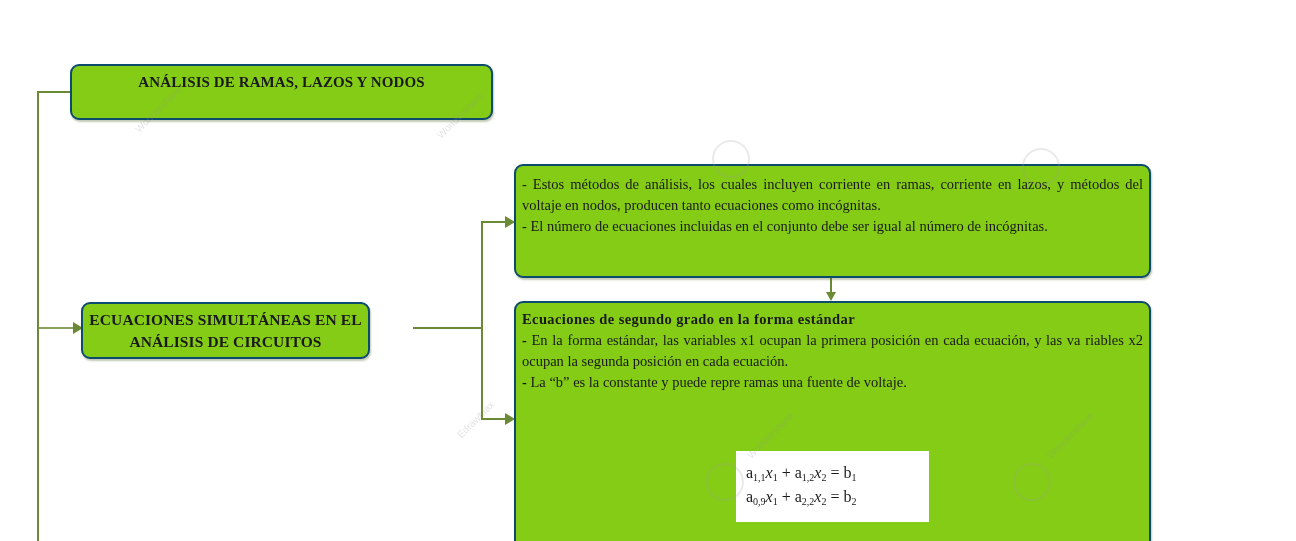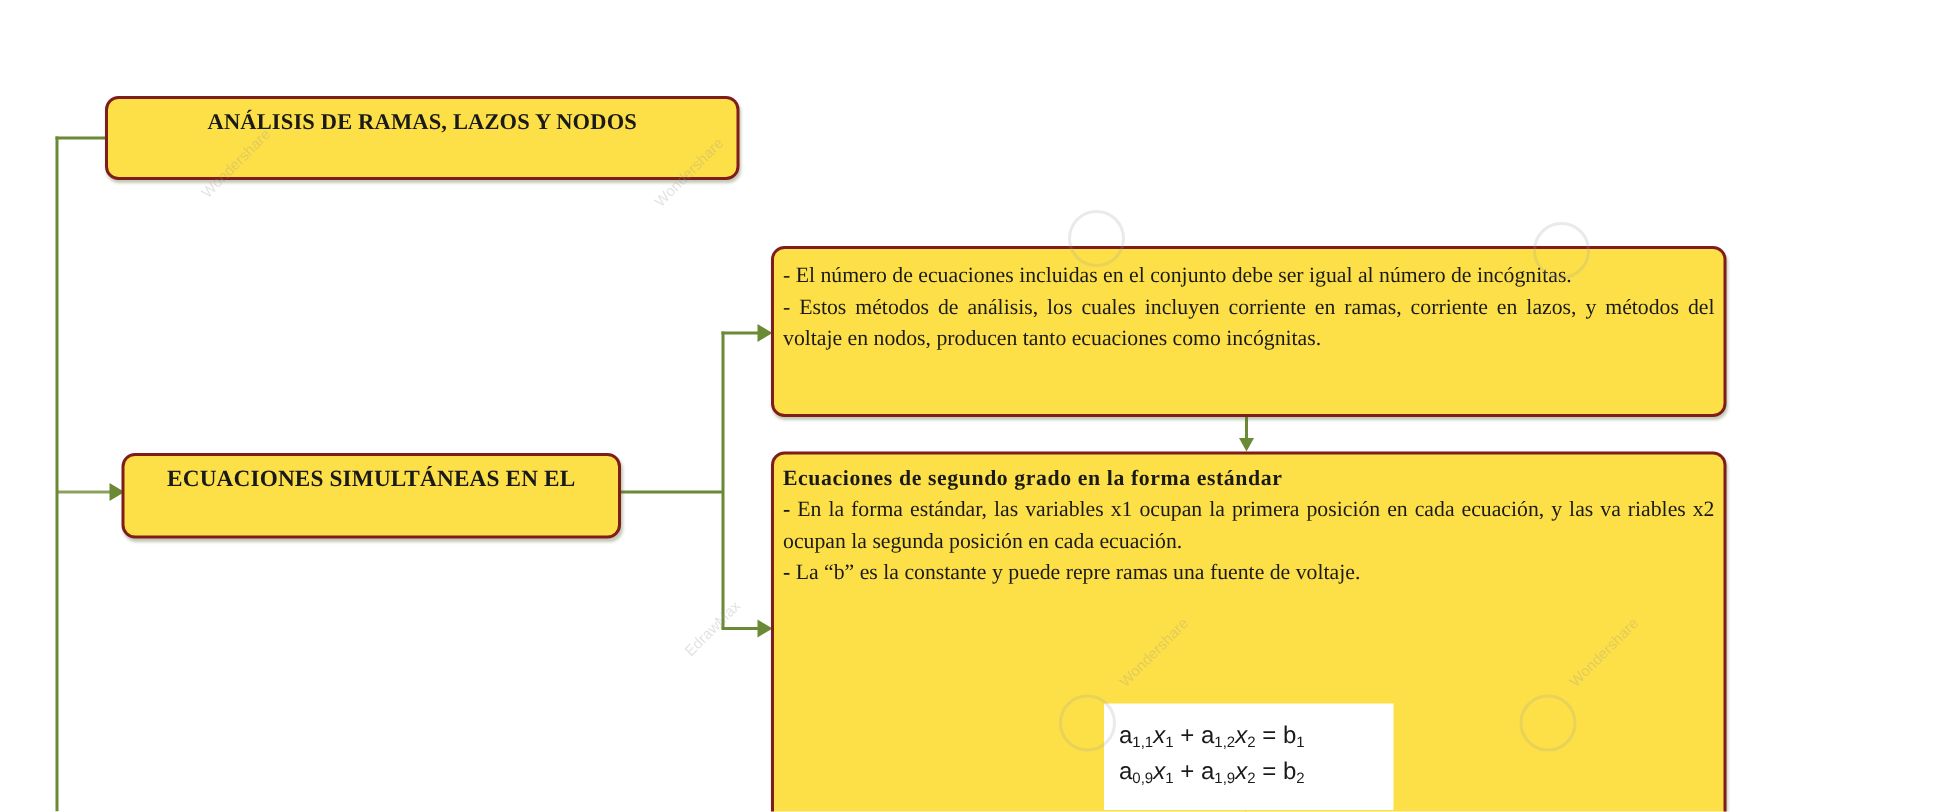--- a/index.html
+++ b/index.html
@@ -5,41 +5,41 @@
   html, body { margin: 0; padding: 0; }
   body {
     width: 1296px; height: 541px; overflow: hidden;
     background: #ffffff; position: relative;
     font-family: "Liberation Serif", "DejaVu Serif", serif;
     color: #1a1a1a;
   }
   .canvas { position: absolute; left: 0; top: 0; width: 1296px; height: 541px; }
   .node {
     position: absolute; box-sizing: border-box;
-    background: #fde047;
-    border: 2px solid #7f1d1d;
+    background: #84cc16;
+    border: 2px solid #0c4a6e;
     border-radius: 9px;
     box-shadow: 1px 2px 2px rgba(80,100,40,0.35);
   }
   .title-node {
     font-weight: bold; text-align: center;
     font-size: 15px; letter-spacing: 0.1px; line-height: 21px;
   }
   .body-node {
     font-size: 14.5px; line-height: 21px; padding: 7px 6px 0 6px;
     text-align: justify;
   }
   .body-node p { margin: 0; }
   .body-node .hd { font-weight: bold; letter-spacing: 0.4px; }
   .body-node b { font-weight: bold; }
   .formula {
     position: absolute; background: #ffffff;
-    font-family: Liberation Sans, sans-serif;
+    font-family: Liberation Serif, serif;
     font-size: 16px; line-height: 24px; padding: 4px 10px;
-    box-sizing: border-box; white-space: nowrap; margin-top: 18px;
+    box-sizing: border-box; white-space: nowrap;
   }
   .formula i { font-style: italic; }
   .formula sub { font-size: 10px; vertical-align: -3px; line-height: 0; }
   .line { position: absolute; background: #6b8a35; }
   .arrow-r {
     position: absolute; width: 0; height: 0;
     border-top: 6px solid transparent; border-bottom: 6px solid transparent;
     border-left: 10px solid #6b8a35;
   }
   .arrow-d {
@@ -77,46 +77,47 @@
   <div class="arrow-r" style="left:505px; top:413px;"></div>
 
   <div class="line" style="left:830px; top:277px; width:1.5px; height:16px;"></div>
   <div class="arrow-d" style="left:826px; top:292px;"></div>
   <div class="line" style="left:830px; top:537px; width:1px; height:4px;"></div>
 
   <div class="node title-node" style="left:70px; top:64px; width:423px; height:56px; padding-top:6px;">
     <span>ANÁLISIS DE RAMAS, LAZOS Y NODOS</span>
   </div>
 
-  <div class="node title-node" style="left:81px; top:302px; width:333px; height:57px; padding-top:5px; font-size:15.5px; line-height:22px;text-align:center;">
+  <div class="node title-node" style="left:81px; top:302px; width:289px; height:57px; padding-top:5px; font-size:15.5px; line-height:22px;text-align:center;">
     <div>ECUACIONES SIMULTÁNEAS EN EL</div>
+    <div>ANÁLISIS DE CIRCUITOS</div>
   </div>
 
   <div class="node body-node" style="left:514px; top:164px; width:637px; height:114px; padding-top:8px;">
+    <p>- Estos métodos de análisis, los cuales incluyen corriente en ramas, corriente en lazos, y métodos del voltaje en nodos, producen tanto ecuaciones como incógnitas.</p>
     <p>-   El número de ecuaciones incluidas en el conjunto debe ser igual al número de incógnitas.</p>
-    <p>- Estos métodos de análisis, los cuales incluyen corriente en ramas, corriente en lazos, y métodos del voltaje en nodos, producen tanto ecuaciones como incógnitas.</p>
   </div>
 
   <div class="node body-node" style="left:514px; top:301px; width:637px; height:274px; padding-top:6px;">
     <p class="hd">Ecuaciones de segundo grado en la forma estándar</p>
     <p><b>-</b><span> En la forma estándar, las variables x1 ocupan la primera posición en cada ecuación, y las va  riables x2 ocupan la segunda posición en cada ecuación.</span></p>
     <p><b>-</b><span> La “b” es la constante y puede repre  ramas una fuente de voltaje.</span></p>
 
     <div class="formula" style="left:220px; top:148px; width:193px; height:71px; padding-top:10px;">
       <div>
         <span>a</span><sub>1,1</sub><i>x</i><sub>1</sub>
         <span>+</span>
         <span>a</span><sub>1,2</sub><i>x</i><sub>2</sub>
         <span>=</span>
         <span>b</span><sub>1</sub>
       </div>
       <div>
         <span>a</span><sub>0,9</sub><i>x</i><sub>1</sub>
         <span>+</span>
-        <span>a</span><sub>1,9</sub><i>x</i><sub>2</sub>
+        <span>a</span><sub>2,2</sub><i>x</i><sub>2</sub>
         <span>=</span>
         <span>b</span><sub>2</sub>
       </div>
     </div>
   </div>
 
   <div class="wm" style="left:128px; top:104px;"><span>Wondershare</span></div>
   <div class="wm" style="left:430px; top:110px;"><span>Wondershare</span></div>
   <div class="wm-logo" style="left:712px; top:140px;"></div>
   <div class="wm-logo" style="left:1022px; top:148px;"></div>

